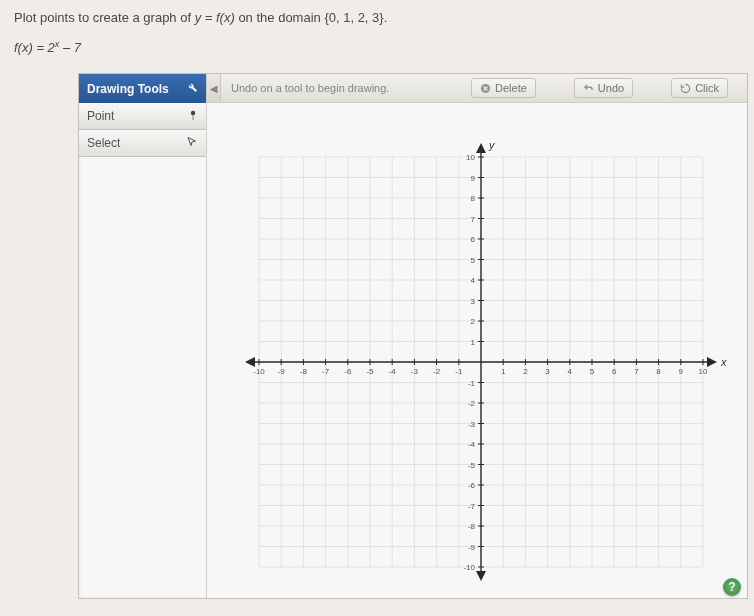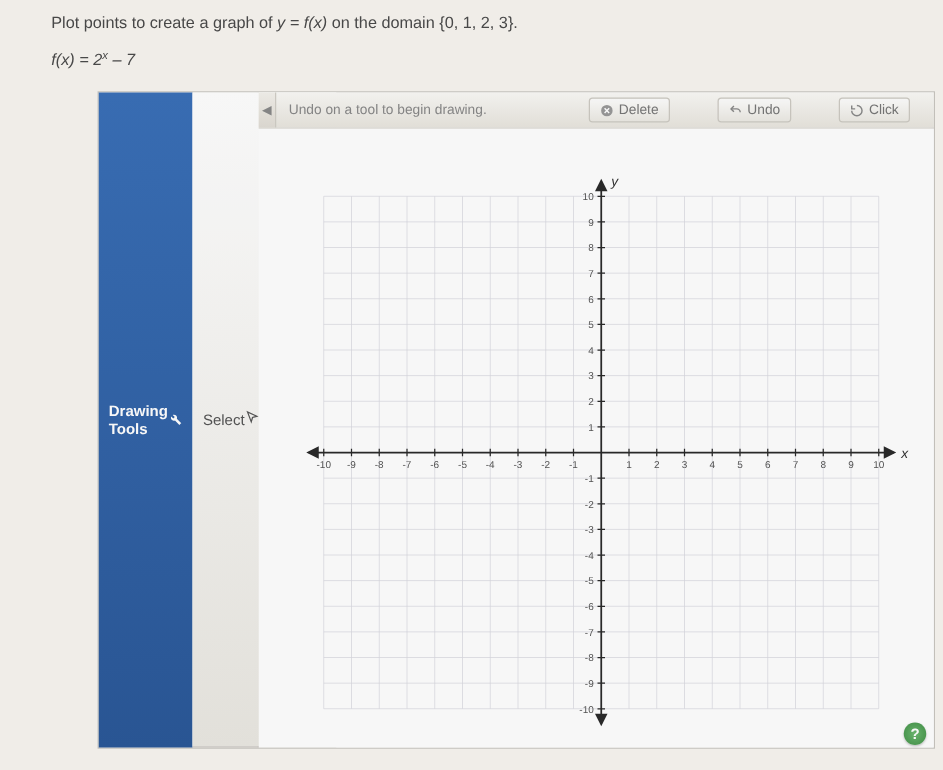--- a/index.html
+++ b/index.html
@@ -8,38 +8,38 @@
       background: #f0ede8;
       width: 754px;
       height: 616px;
       overflow: hidden;
       filter: brightness(0.97);
     }
     .question-area {
       padding: 10px 14px 6px;
       color: #4a4a4a;
       font-size: 13px;
-      margin-left: 27px;
     }
     .question-text { margin-bottom: 14px; }
     .formula { font-style: italic; font-size: 13px; }
     .sup { vertical-align: super; font-size: 9px; }
     .workspace {
       display: flex;
       margin: 12px 0 0 78px;
       border: 1px solid #c8c5bf;
       height: 526px;
       width: 670px;
       background: #fff;
       box-shadow: inset 0 2px 6px rgba(0,0,0,0.08);
     }
     .tool-panel {
       width: 128px;
       border-right: 1px solid #d6d3cd;
       display: flex;
+      flex-direction: column;
     }
     .tool-header {
       background: linear-gradient(#3a6fb7, #2a5898);
       color: #fff;
       font-weight: bold;
       font-size: 12px;
       padding: 7px 8px;
       display: flex;
       justify-content: space-between;
       align-items: center;
@@ -141,33 +141,33 @@
   <div class="tool-panel">
     <div class="tool-header">
       <span>Drawing Tools</span>
       <span class="wrench">
         <svg width="12" height="12" viewBox="0 0 24 24" fill="#fff">
             <path d="M22 19l-7-7c.6-1.7.2-3.7-1.2-5.1-1.5-1.5-3.7-1.8-5.5-1l3.3 3.3-2.3 2.3L5.9 8.2c-.8 1.8-.5 4 1 5.5 1.4 1.4 3.4 1.8 5.1 1.2l7 7 3-3z"></path>
           </svg>
       </span>
     </div>
     <div class="tool-item">
-      <span>Select</span>
-      <span class="tool-icon">
-        <svg width="12" height="12" viewBox="0 0 24 24" fill="none" stroke="#555" stroke-width="2">
-            <path d="M4 3l6 16 2-7 7-2z"></path>
-          </svg>
-      </span>
-    </div>
-    <div class="tool-item">
       <span>Point</span>
       <span class="tool-icon">
         <svg width="10" height="10" viewBox="0 0 10 10">
             <circle cx="5" cy="3" r="2.2" fill="#444"></circle>
             <line x1="5" y1="5" x2="5" y2="10" stroke="#888" stroke-width="1"></line>
+          </svg>
+      </span>
+    </div>
+    <div class="tool-item">
+      <span>Select</span>
+      <span class="tool-icon">
+        <svg width="12" height="12" viewBox="0 0 24 24" fill="none" stroke="#555" stroke-width="2">
+            <path d="M4 3l6 16 2-7 7-2z"></path>
           </svg>
       </span>
     </div>
   </div>
 
   <div class="canvas-area">
     <div class="toolbar">
       <div class="collapse-tab">◀</div>
       <div class="hint-text">Undo on a tool to begin drawing.</div>
       <div class="action-btn">

